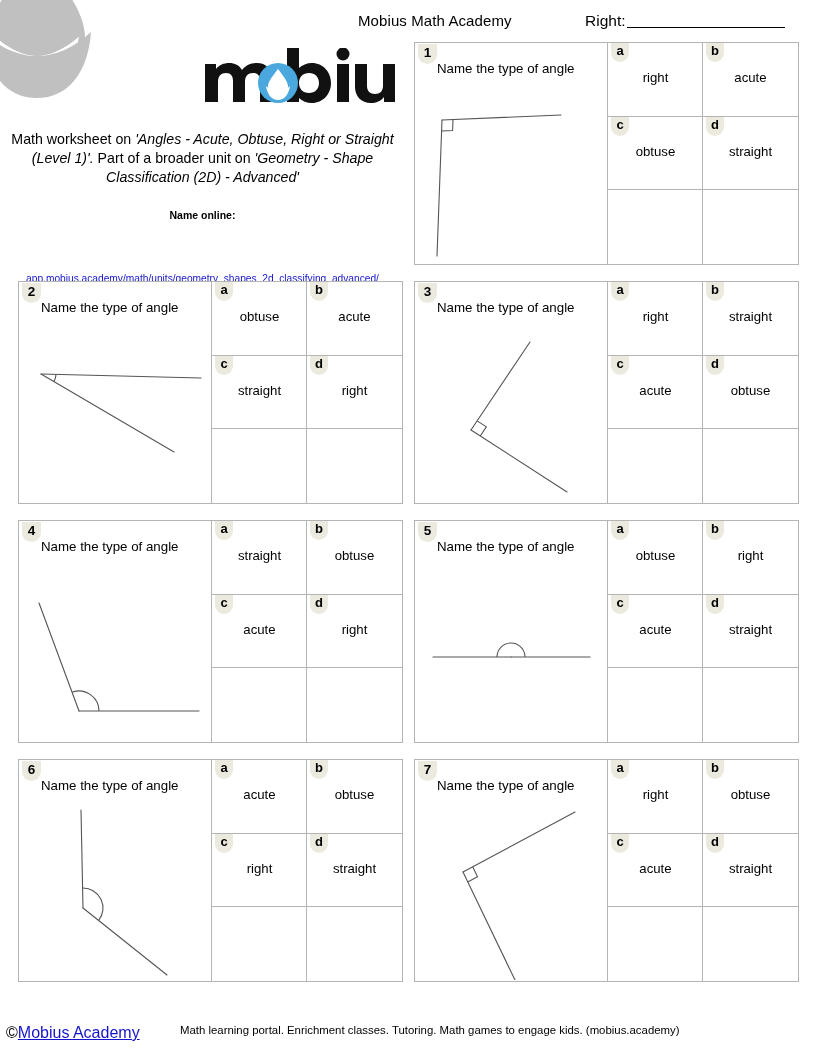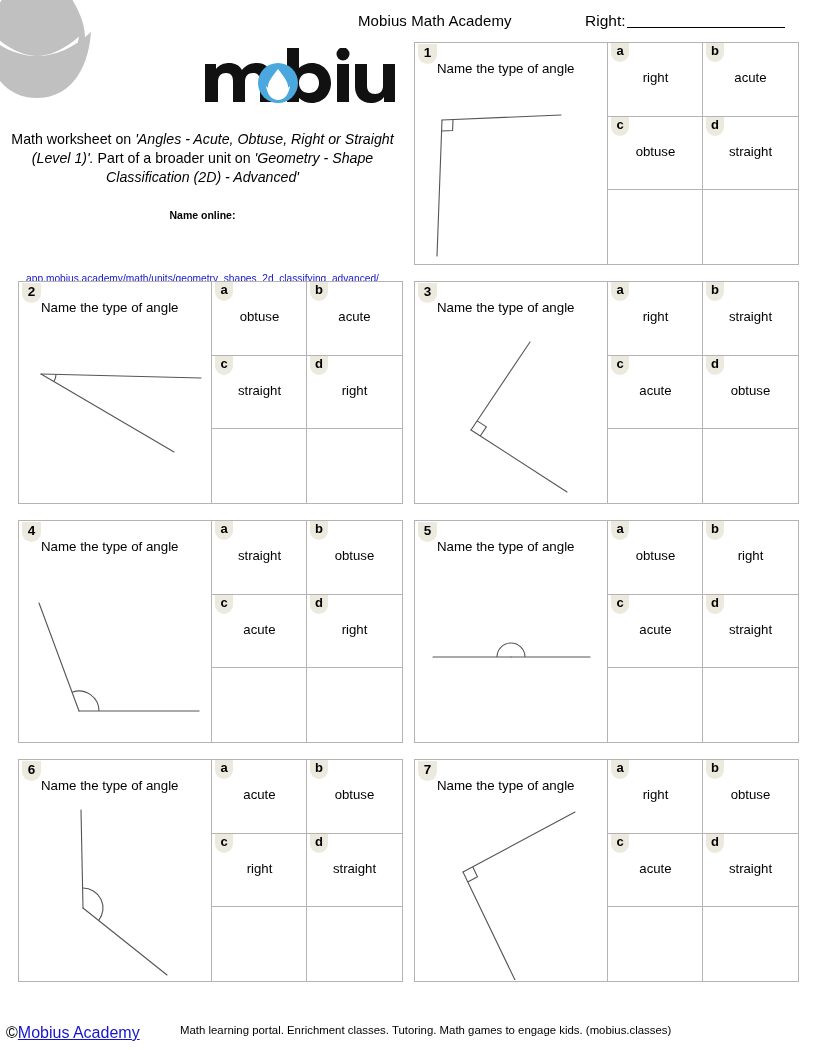--- a/index.html
+++ b/index.html
@@ -383,15 +383,15 @@
           </div>
           <div class="ans-cell row3" style="left: 0px; top: 147.2px;"></div>
           <div class="ans-cell col2 row3" style="left: 95px; top: 147.2px;"></div>
         </div>
       </div>
     </div>
 
   <div class="footer-copy">
     <span>©</span><a href="#">Mobius Academy</a>
   </div>
-  <div class="footer-note">Math learning portal. Enrichment classes. Tutoring. Math games to engage kids. (mobius.classes)</div>
+  <div class="footer-note">Math learning portal. Enrichment classes. Tutoring. Math games to engage kids. (mobius.academy)</div>
 
 </div>
 
 </body></html>

